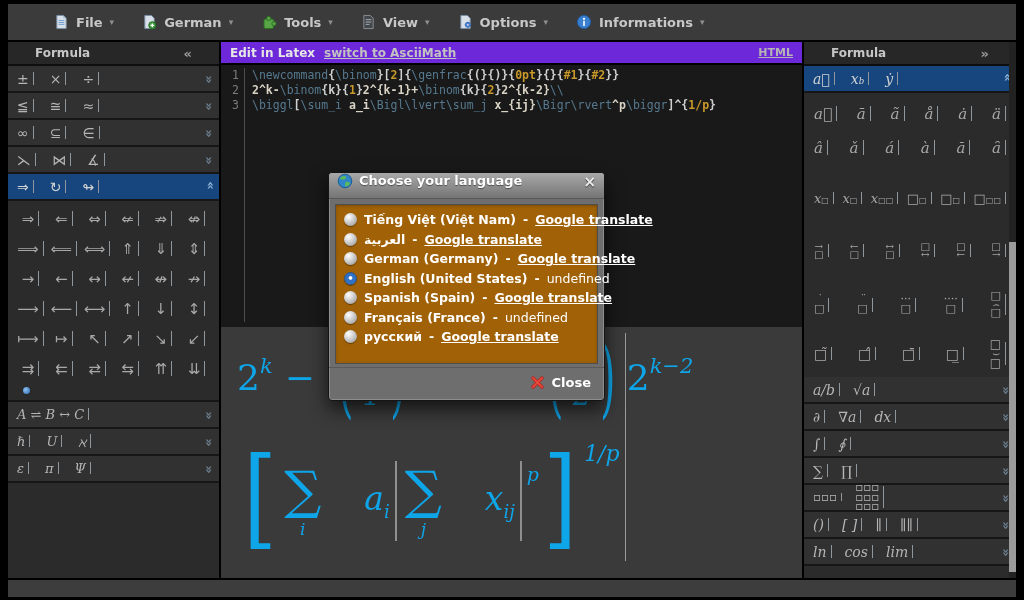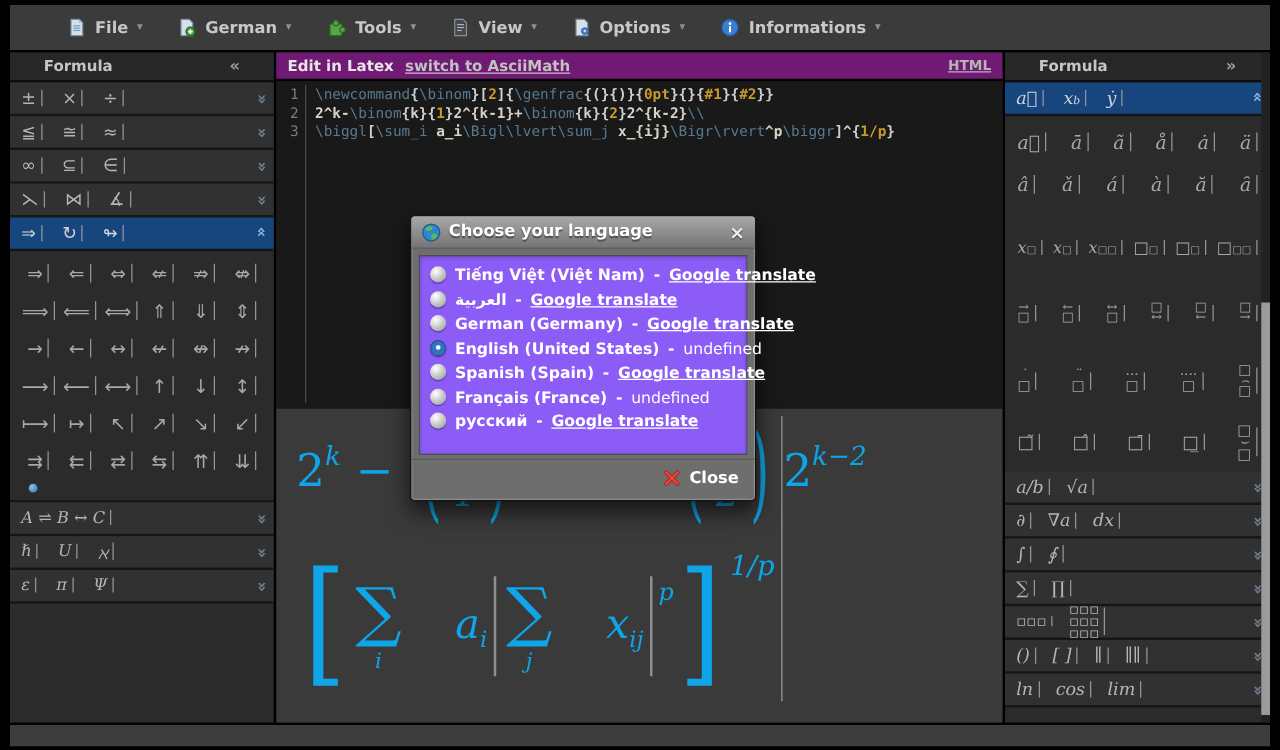--- a/index.html
+++ b/index.html
@@ -61,21 +61,21 @@
   .rg2 { height:50px; font-size:13px; margin-top:8px; }
   .rg3 { height:56px; font-size:12px; }
   .rg4 { height:52px; font-size:13px; }
   .rg5 { height:46px; font-size:14px; }
   #rp-sections .sec-row { font-size:14px; gap:13px; }
   .scroll-track { position:absolute; right:0; top:0; width:7px; height:536px; background:#222; }
   .scroll-thumb { position:absolute; right:0; top:200px; width:7px; height:330px; background:#9b9b9b; }
 
   
   #center { position:absolute; left:221px; top:42px; width:581px; height:536px; background:#191919; }
-  .editor-header { height:23px; background:#701a75; border-bottom:2px solid #000;
+  .editor-header { height:23px; background:#6d28d9; border-bottom:2px solid #000;
     display:flex; align-items:center; gap:9px; padding:0 9px; font-size:12px; }
   .eh-title { color:#e6e6e6; font-weight:bold; }
   .eh-switch { color:#c2c2c2; font-weight:bold; text-decoration:underline; cursor:pointer; }
   .eh-html { margin-left:auto; color:#b5b5b5; font-weight:bold; font-size:11px;
     text-decoration:underline; cursor:pointer; }
 
   .code-area { display:flex; height:260px; background:#191919;
     font-family:"DejaVu Sans Mono","Liberation Mono",monospace; font-size:11.5px;
     line-height:15px; padding-top:3px; }
   .gutter { width:24px; text-align:right; padding-right:5px; color:#7c7c7c;
@@ -104,28 +104,28 @@
   .term sub { font-size:18px; }
   .tallbar { width:2px; height:80px; background:#8f8f8f; margin:22px 5px 0 5px; }
   .pexp { font-style:italic; font-size:19px; margin-top:24px; }
   .outerexp { font-style:italic; font-size:22px; margin-top:2px; margin-left:3px; }
   .pv-cursor { position:absolute; left:404px; top:6px; width:1px; height:228px; background:#9a9a9a; }
 
   
   #dialog { position:absolute; left:328px; top:172px; width:277px; height:229px;
     background:#6e6e6e; border:1px solid #141414; border-radius:4px;
     box-shadow:0 8px 18px rgba(0,0,0,.65), inset 0 0 0 1px #8d8d8d; z-index:50; }
-  .dlg-header { height:26px; display:flex; align-items:center; gap:6px; padding:0 8px;
+  .dlg-header { height:26px; display:flex; align-items:flex-start; gap:6px; padding:0 8px;
     background:linear-gradient(#a8a8a8,#757575); border-bottom:1px solid #585858;
     border-radius:3px 3px 0 0; }
   .dlg-title { color:#fff; font-weight:bold; font-size:13px; flex:1;
     text-shadow:0 1px 1px rgba(0,0,0,.45); }
   .dlg-close { color:#ececec; font-weight:bold; font-size:15px; cursor:pointer;
     text-shadow:0 1px 1px #333; }
-  .dlg-body { margin:5px 6px 0 6px; height:160px; background:#8b5cf6;
+  .dlg-body { margin:5px 6px 0 6px; height:160px; background:#a16207;
     border:1px solid #4e4e4e; box-shadow:inset 0 1px 3px rgba(0,0,0,.25); padding:5px 8px; }
   .lang-row { display:flex; align-items:center; gap:7px; height:19.5px;
     font-size:12.5px; color:#fff; white-space:nowrap; }
   .radio { width:13px; height:13px; border-radius:50%; flex:0 0 13px;
     background:radial-gradient(circle at 35% 30%, #ffffff, #bcbcbc 60%, #8f8f8f);
     box-shadow:0 1px 1px rgba(0,0,0,.4); cursor:pointer; }
   .radio.on { background:radial-gradient(circle at 50% 45%, #ffffff 0 16%, #2f72c6 28% 70%, #d5e4f5 78%);
     border:1px solid #24548f; }
   .lang-label { font-weight:bold; }
   .lang-link { font-weight:bold; text-decoration:underline; cursor:pointer; }

